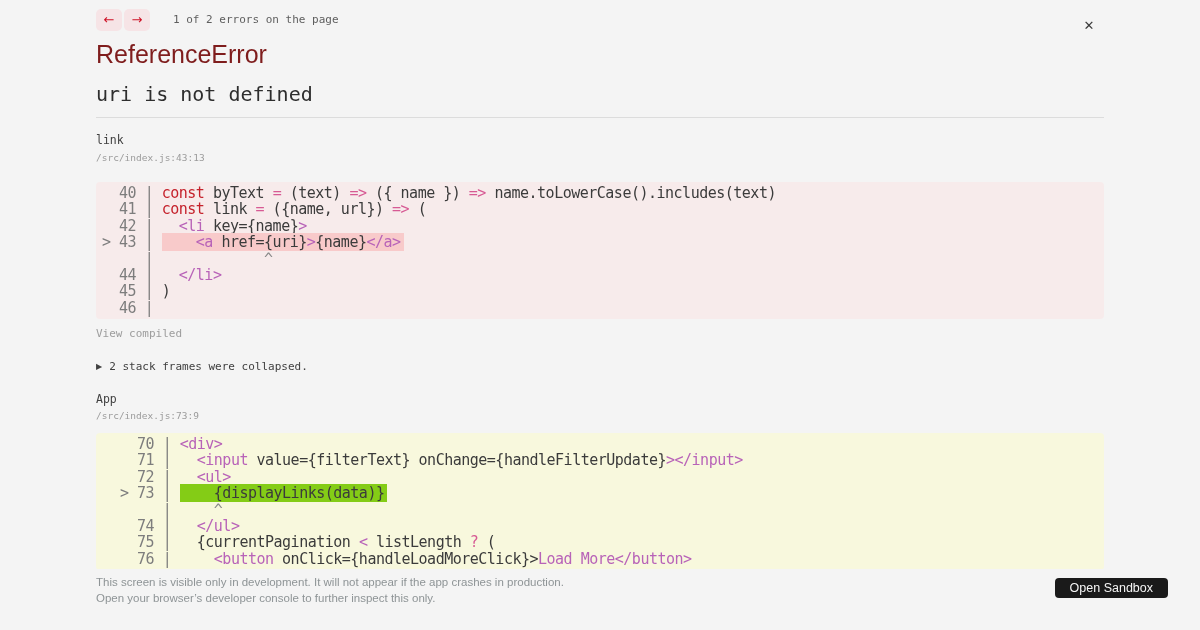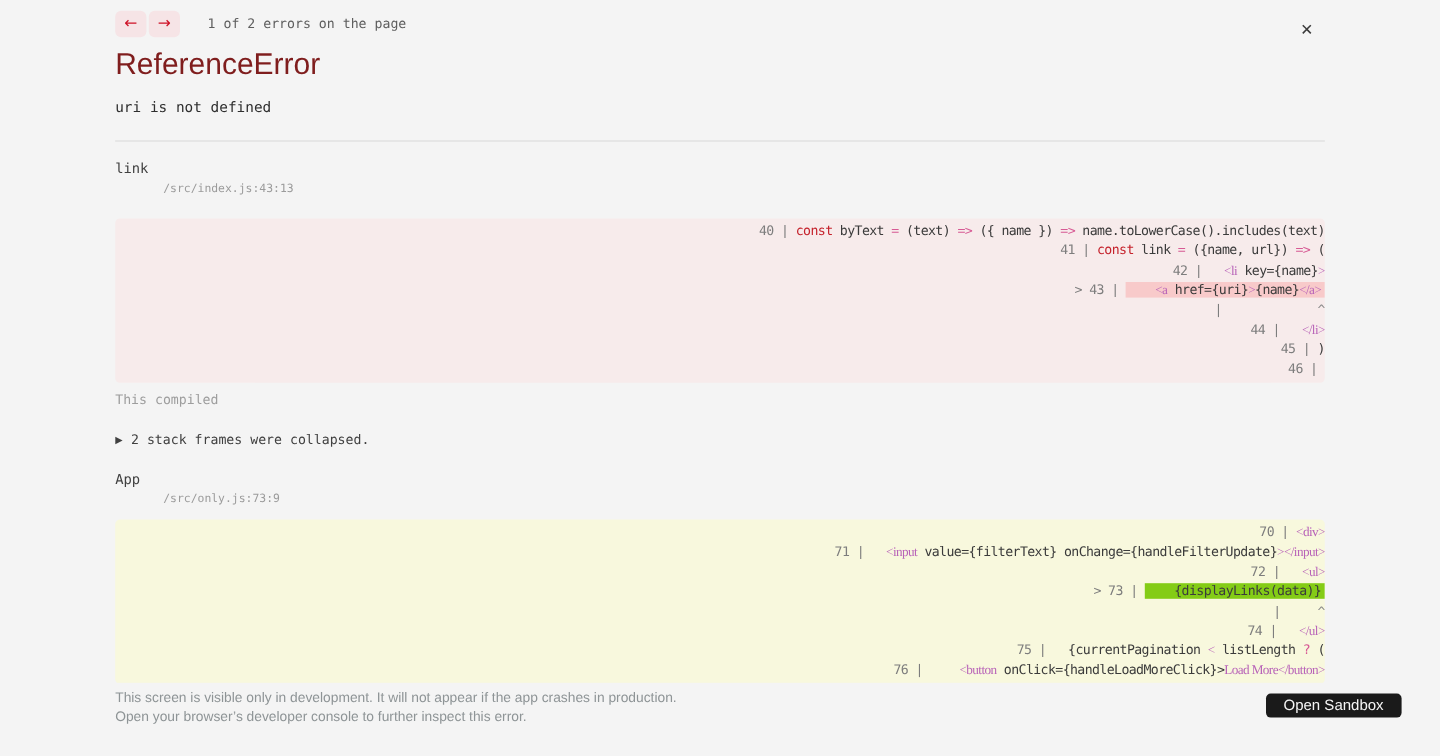--- a/index.html
+++ b/index.html
@@ -29,51 +29,51 @@
     font-size: 13px; cursor: pointer; font-family: "DejaVu Sans", sans-serif;
   }
 
   .error-title {
     position: absolute; left: 96px; top: 40px;
     font-size: 25px; font-weight: 400; color: #7f1d1d;
     font-family: "Liberation Sans", sans-serif;
   }
   .error-message {
     position: absolute; left: 96px; top: 82px;
-    font-family: "DejaVu Sans Mono", monospace; font-size: 12px; color: #2e2e2e;
+    font-family: "DejaVu Sans Mono", monospace; font-size: 20px; color: #2e2e2e;
   }
   .divider {
     position: absolute; left: 96px; top: 117px; width: 1008px; height: 1px;
     background: #dcdcdc;
   }
 
   .fn-name {
     position: absolute; left: 96px;
     font-family: "DejaVu Sans Mono", monospace; font-size: 11.5px; color: #404040;
   }
   .fn-path {
     position: absolute; left: 96px;
-    font-family: "DejaVu Sans Mono", monospace; font-size: 9.5px; color: #9b9b9b; margin-left: 40px;
+    font-family: "DejaVu Sans Mono", monospace; font-size: 9.5px; color: #9b9b9b;
   }
   .fn1-name { top: 133px; } .fn1-path { top: 152px; }
   .fn2-name { top: 392px; } .fn2-path { top: 410px; }
 
   .codeblock {
     position: absolute; left: 96px; width: 1008px; height: 137px;
     border-radius: 4px; padding: 3px 0 3px 6px; overflow: hidden;
-    font-family: "DejaVu Sans Mono", monospace; font-size: 11px; letter-spacing: -0.5px; text-align: right;
+    font-family: "DejaVu Sans Mono", monospace; font-size: 15px; letter-spacing: -0.5px;
   }
   .codeblock-1 { top: 182px; background: #f7ebeb; }
   .codeblock-2 { top: 433px; background: #f8f8dd; padding-left: 24px; }
   .code-row { height: 16.4px; line-height: 16.4px; white-space: pre; }
   .gutter { color: #7d7d7d; }
   .code span { color: #3b3b3b; }
   .code .kw  { color: #c5222c; }
   .code .op  { color: #d75a94; }
-  .code .tag { color: #b863b8; font-family: Liberation Serif, serif; }
+  .code .tag { color: #b863b8; }
   .code .crt { color: #8a8a8a; }
   .codeblock-1 .code.hl { background: #f8caca; padding-right: 3px; }
   .codeblock-2 .code.hl { background: #84cc16; padding-right: 3px; }
 
   .view-compiled {
     position: absolute; left: 96px; top: 327px;
     font-family: "DejaVu Sans Mono", monospace; font-size: 11px; color: #9d9d9d;
     cursor: pointer;
   }
   .collapse-row {
@@ -117,29 +117,29 @@
     <span>✕</span>
   </button>
 
   <h1 class="error-title">ReferenceError</h1>
   <div class="error-message">uri is not defined</div>
   <div class="divider"></div>
 
   <div class="fn-name fn1-name">link</div>
   <div class="fn-path fn1-path">/src/index.js:43:13</div>
   <pre class="codeblock codeblock-1"><div class="code-row"><span class="gutter">  40 | </span><span class="code"><span class="kw">const</span><span class="pl"> byText </span><span class="op">=</span><span class="pl"> (text) </span><span class="op">=&gt;</span><span class="pl"> ({ name }) </span><span class="op">=&gt;</span><span class="pl"> name.toLowerCase().includes(text)</span></span></div><div class="code-row"><span class="gutter">  41 | </span><span class="code"><span class="kw">const</span><span class="pl"> link </span><span class="op">=</span><span class="pl"> ({name, url}) </span><span class="op">=&gt;</span><span class="pl"> (</span></span></div><div class="code-row"><span class="gutter">  42 | </span><span class="code"><span class="pl">  </span><span class="tag">&lt;li</span><span class="pl"> key={name}</span><span class="tag">&gt;</span></span></div><div class="code-row"><span class="gutter">&gt; 43 | </span><span class="code hl"><span class="pl">    </span><span class="tag">&lt;a</span><span class="pl"> href={uri}</span><span class="tag">&gt;</span><span class="pl">{name}</span><span class="tag">&lt;/a&gt;</span></span></div><div class="code-row"><span class="gutter">     | </span><span class="code"><span class="crt">            ^</span></span></div><div class="code-row"><span class="gutter">  44 | </span><span class="code"><span class="pl">  </span><span class="tag">&lt;/li&gt;</span></span></div><div class="code-row"><span class="gutter">  45 | </span><span class="code"><span class="pl">)</span></span></div><div class="code-row"><span class="gutter">  46 | </span><span class="code"></span></div></pre>
-  <div class="view-compiled">This compiled</div>
+  <div class="view-compiled">View compiled</div>
 
   <div class="collapse-row">
     <span class="tri">▶</span><span>2 stack frames were collapsed.</span>
   </div>
 
   <div class="fn-name fn2-name">App</div>
-  <div class="fn-path fn2-path">/src/only.js:73:9</div>
+  <div class="fn-path fn2-path">/src/index.js:73:9</div>
   <pre class="codeblock codeblock-2"><div class="code-row"><span class="gutter">  70 | </span><span class="code"><span class="tag">&lt;div&gt;</span></span></div><div class="code-row"><span class="gutter">  71 | </span><span class="code"><span class="pl">  </span><span class="tag">&lt;input</span><span class="pl"> value={filterText} onChange={handleFilterUpdate}</span><span class="tag">&gt;&lt;/input&gt;</span></span></div><div class="code-row"><span class="gutter">  72 | </span><span class="code"><span class="pl">  </span><span class="tag">&lt;ul&gt;</span></span></div><div class="code-row"><span class="gutter">&gt; 73 | </span><span class="code hl"><span class="pl">    {displayLinks(data)}</span></span></div><div class="code-row"><span class="gutter">     | </span><span class="code"><span class="crt">    ^</span></span></div><div class="code-row"><span class="gutter">  74 | </span><span class="code"><span class="pl">  </span><span class="tag">&lt;/ul&gt;</span></span></div><div class="code-row"><span class="gutter">  75 | </span><span class="code"><span class="pl">  {currentPagination </span><span class="tag">&lt;</span><span class="pl"> listLength </span><span class="op">?</span><span class="pl"> (</span></span></div><div class="code-row"><span class="gutter">  76 | </span><span class="code"><span class="pl">    </span><span class="tag">&lt;button</span><span class="pl"> onClick={handleLoadMoreClick}</span><span class="pl">&gt;</span><span class="tag">Load More</span><span class="tag">&lt;/button&gt;</span></span></div></pre>
 
   <div class="footer">
     <div class="footer-line footer-line-0">This screen is visible only in development. It will not appear if the app crashes in production.</div>
-    <div class="footer-line footer-line-1">Open your browser’s developer console to further inspect this error.</div>
+    <div class="footer-line footer-line-1">Open your browser’s developer console to further inspect this only.</div>
     <button class="sandbox-btn">Open Sandbox</button>
   </div>
 
 </div>
 
 </body></html>

